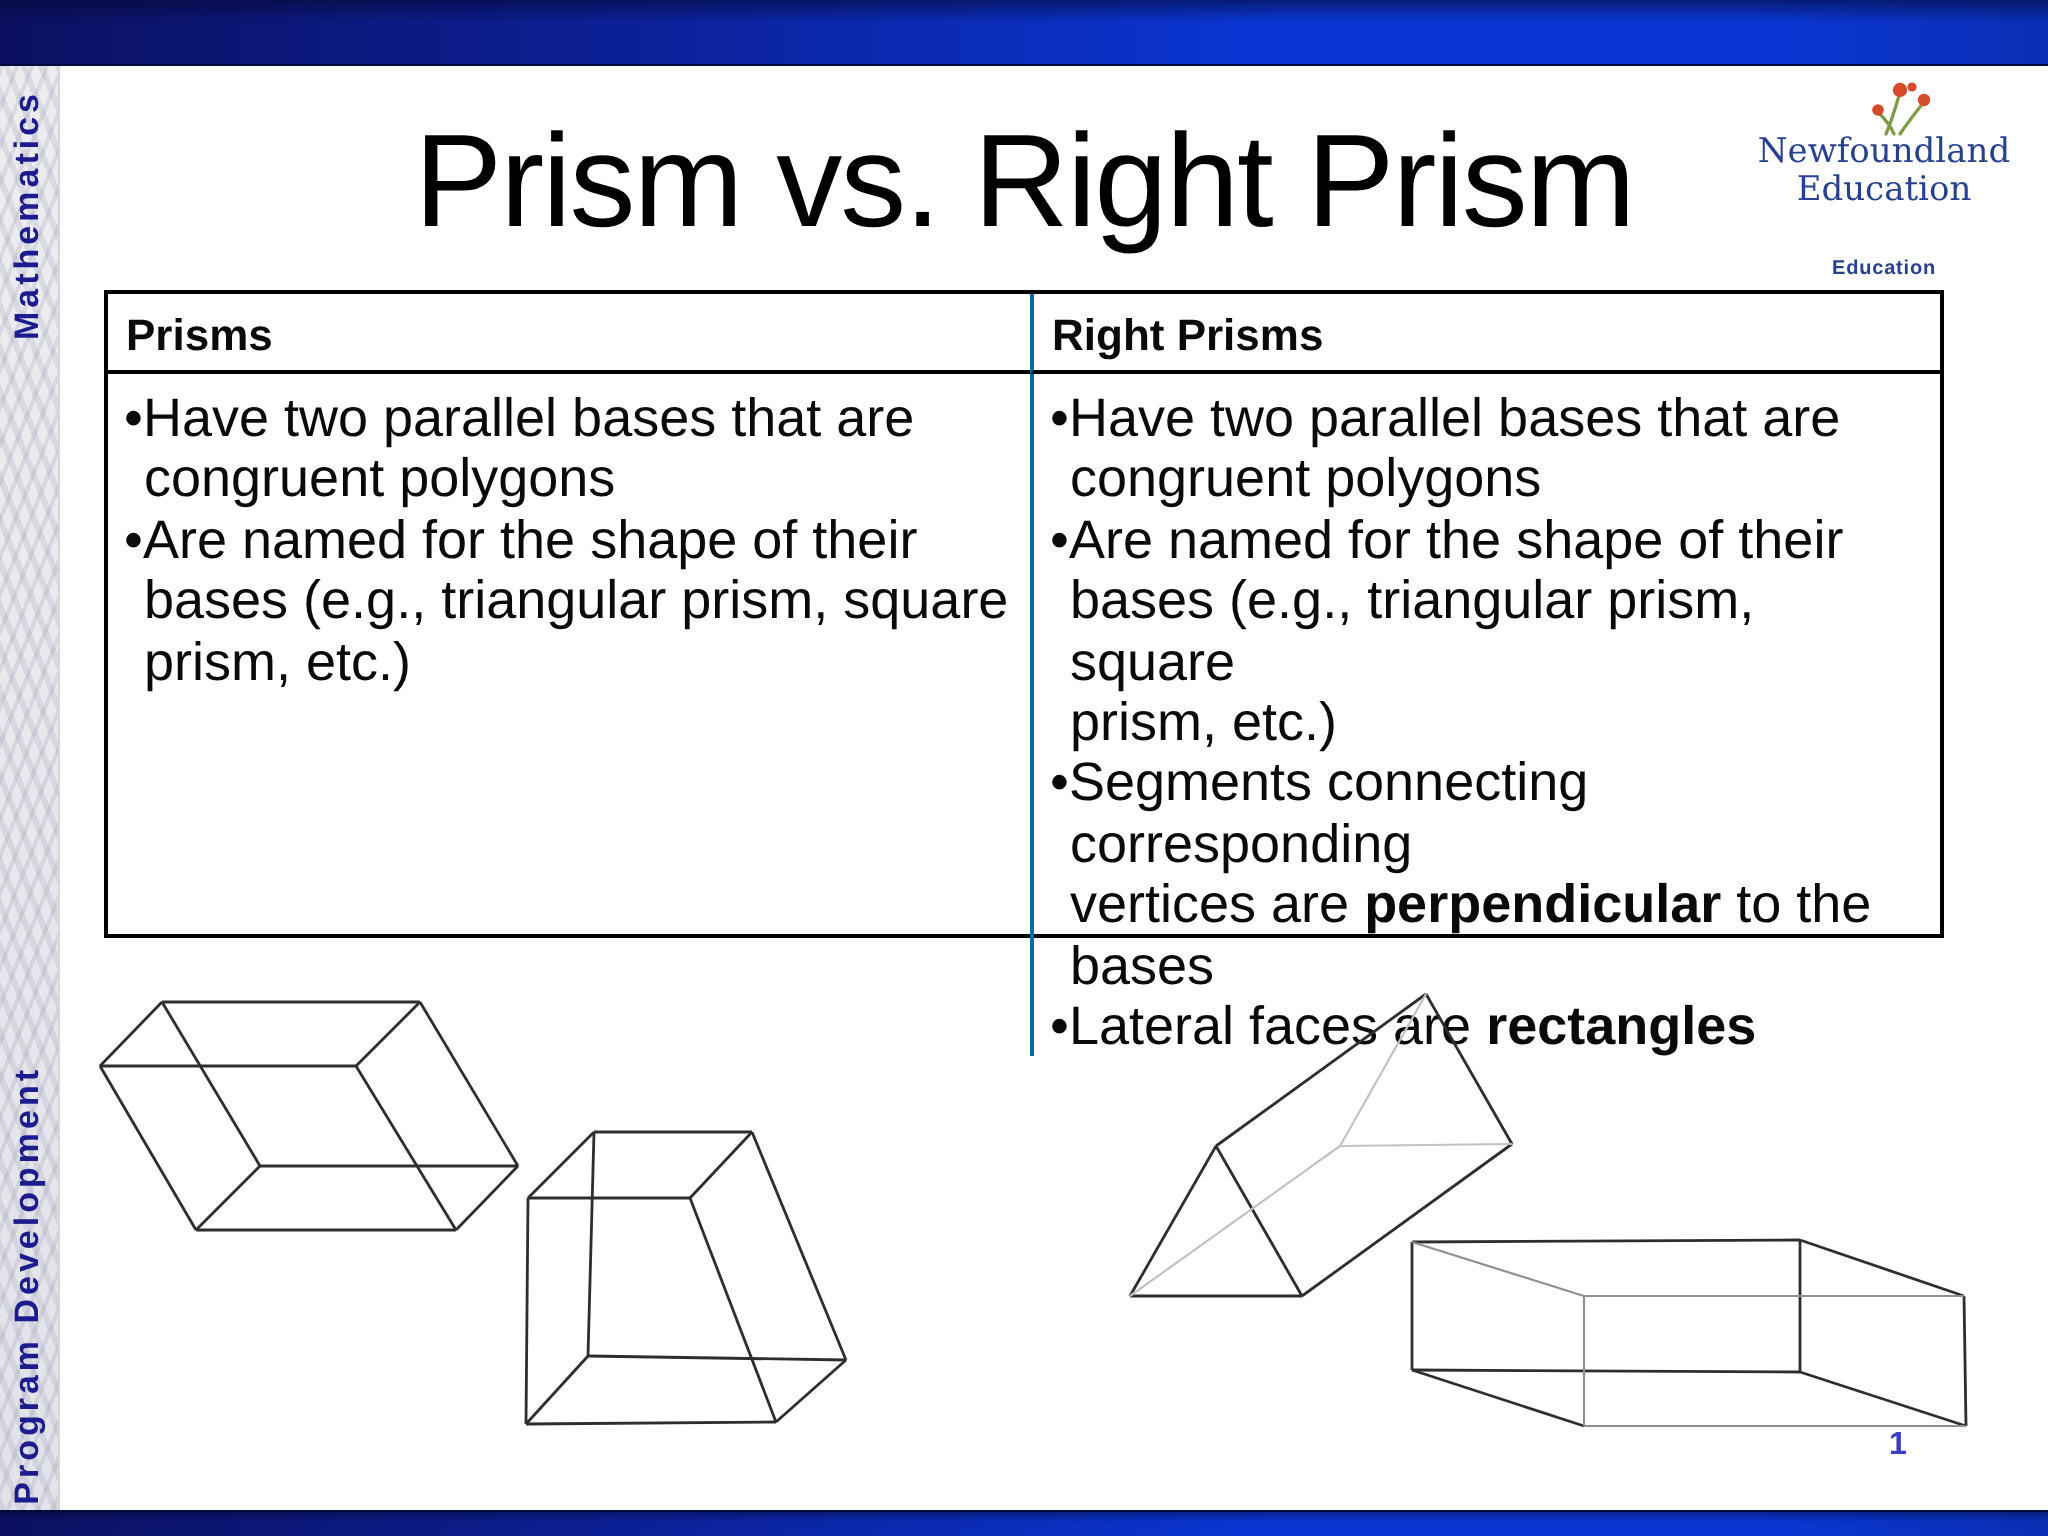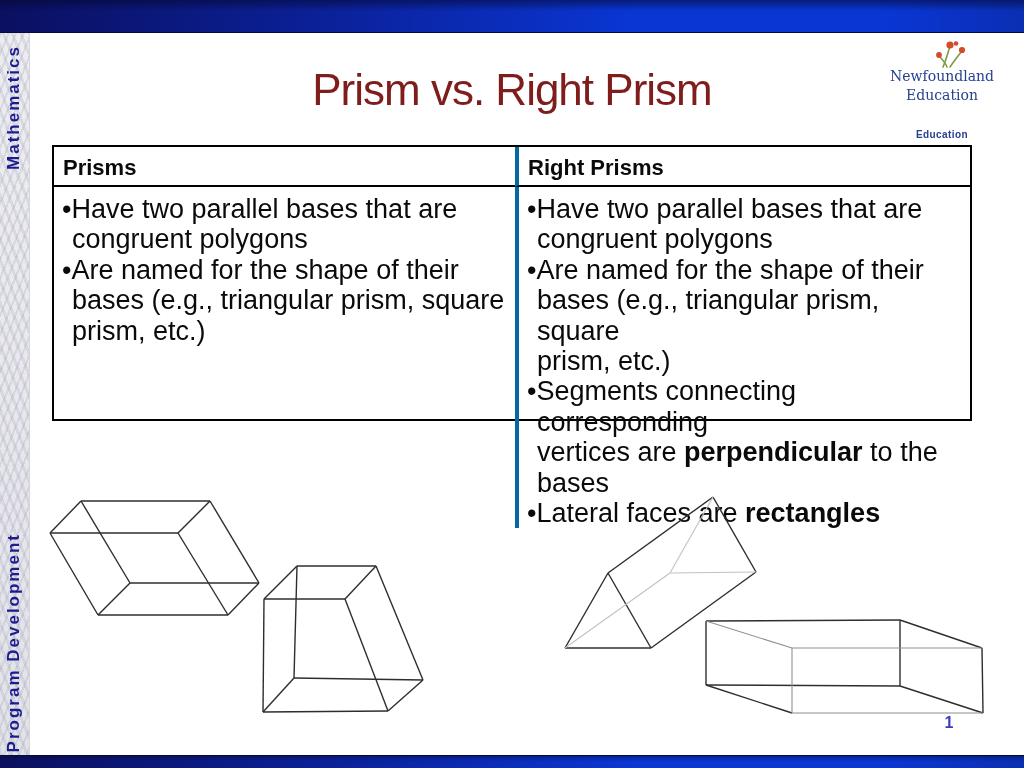--- a/index.html
+++ b/index.html
@@ -39,46 +39,46 @@
     writing-mode:vertical-rl; transform:rotate(180deg);
     font-weight:bold; font-size:17px; letter-spacing:2px; white-space:nowrap;
     color:var(--sidebar-text);
   }
   .v-top { top:12px; }
   .v-bottom { bottom:3px; }
 
   
   .title {
     position:absolute; left:0; top:55px; width:1024px; line-height:70px;
-    text-align:center; font-size:44px; font-weight:400; letter-spacing:-1px;
-    color:#7f1d1d;
+    text-align:center; font-size:66px; font-weight:400; letter-spacing:-1px;
+    color:#000000;
   }
 
   
   .logo {
     position:absolute; top:40px; right:12px; width:140px; text-align:center;
     color:var(--logo-text);
   }
   .flower { display:block; width:40px; height:28px; margin:0 auto -1px auto; transform:translateX(9px); }
   .flower .petal { fill:var(--petal); }
   .flower .stem  { stroke:var(--stem); fill:none; stroke-width:1.6; stroke-linecap:round; }
-  .logo-name { font-family:"DejaVu Serif", serif; font-size:14px; line-height:19px; }
+  .logo-name { font-family:"DejaVu Serif", serif; font-size:17px; line-height:19px; }
   .logo-caption { margin-top:24px; font-size:10px; font-weight:bold; letter-spacing:.4px; }
 
   
   .cmp-table {
-    position:absolute; left:52px; top:145px; width:920px; height:276px;
+    position:absolute; left:52px; top:145px; width:920px; height:324px;
     border:2px solid #000; background:#fff;
     display:grid; grid-template-columns:461px 1fr; grid-template-rows:40px 1fr;
   }
   .hdr {
     font-weight:bold; font-size:22px; padding:8px 0 0 9px;
     border-bottom:2px solid #000; color:#0a0a0a;
   }
-  .col2 { border-left:4px solid #0369a1; }
+  .col2 { border-left:2px solid #0369a1; }
   .cell {
     list-style:none; padding:7px 6px 0 8px;
     font-size:27px; line-height:30.4px; color:#0a0a0a;
   }
   .cell li { padding-left:10px; text-indent:-10px; white-space:pre-wrap; }
 
   
   .figures { position:absolute; left:0; top:0; width:1024px; height:768px; pointer-events:none; }
 
   

